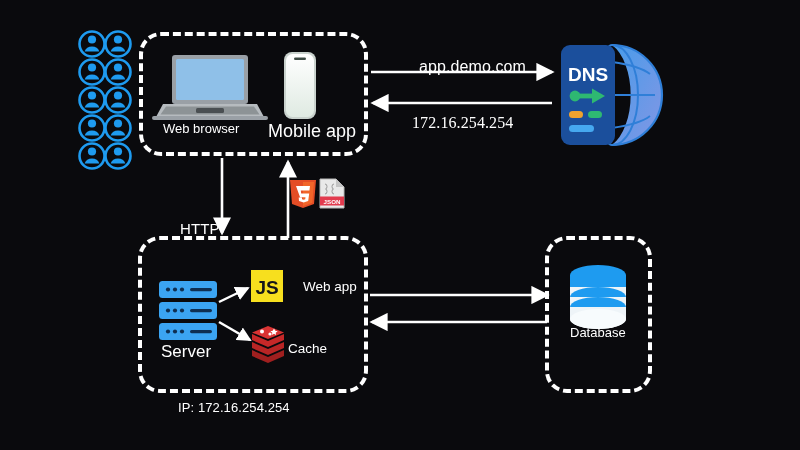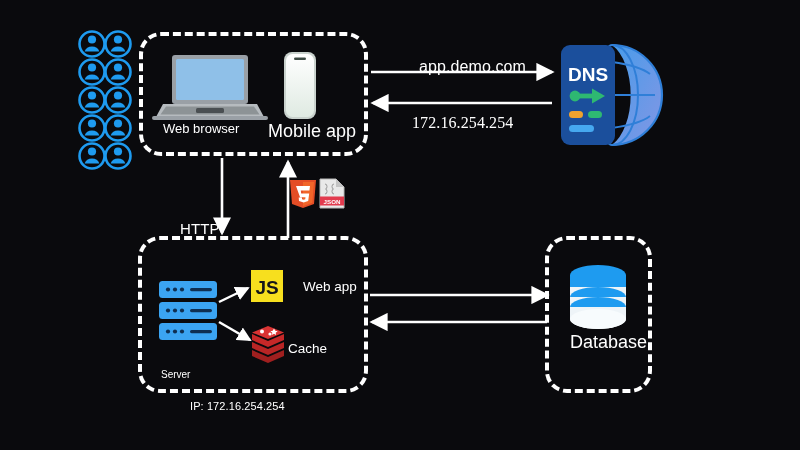--- a/index.html
+++ b/index.html
@@ -240,23 +240,23 @@
   <div class="node-label" style="left:163px; top:121px; font-size:13px;">Web browser</div>
 
   <div class="node-label" style="left:268px; top:121px; font-size:18px;">Mobile app</div>
 
   <div class="edge-label" style="left:419px; top:58px;">app.demo.com</div>
 
   <div class="edge-label" style="left:412px; top:114px;font-family:Liberation Serif, serif;">172.16.254.254</div>
 
   <div class="edge-label" style="left:180px; top:176px; font-size:15px;margin-top:44px;">HTTP</div>
 
-  <div class="node-label" style="left:161px; top:342px; font-size:10px;margin-top:27px;">Server</div>
+  <div class="node-label" style="left:161px; top:342px; font-size:17px;">Server</div>
 
   <div class="node-label" style="left:303px; top:279px; font-size:13.5px;">Web app</div>
 
   <div class="node-label" style="left:288px; top:341px; font-size:13.5px;text-align:right;">Cache</div>
 
-  <div class="node-label" style="left:570px; top:332px; font-size:18px;">Database</div>
-
-  <div class="edge-label" style="left:190px; top:400px; font-size:11px;">IP: 172.16.254.254</div>
+  <div class="node-label" style="left:570px; top:325px; font-size:13px;">Database</div>
+
+  <div class="edge-label" style="left:178px; top:400px; font-size:13px;">IP: 172.16.254.254</div>
 
 </div>
 
 </body></html>

